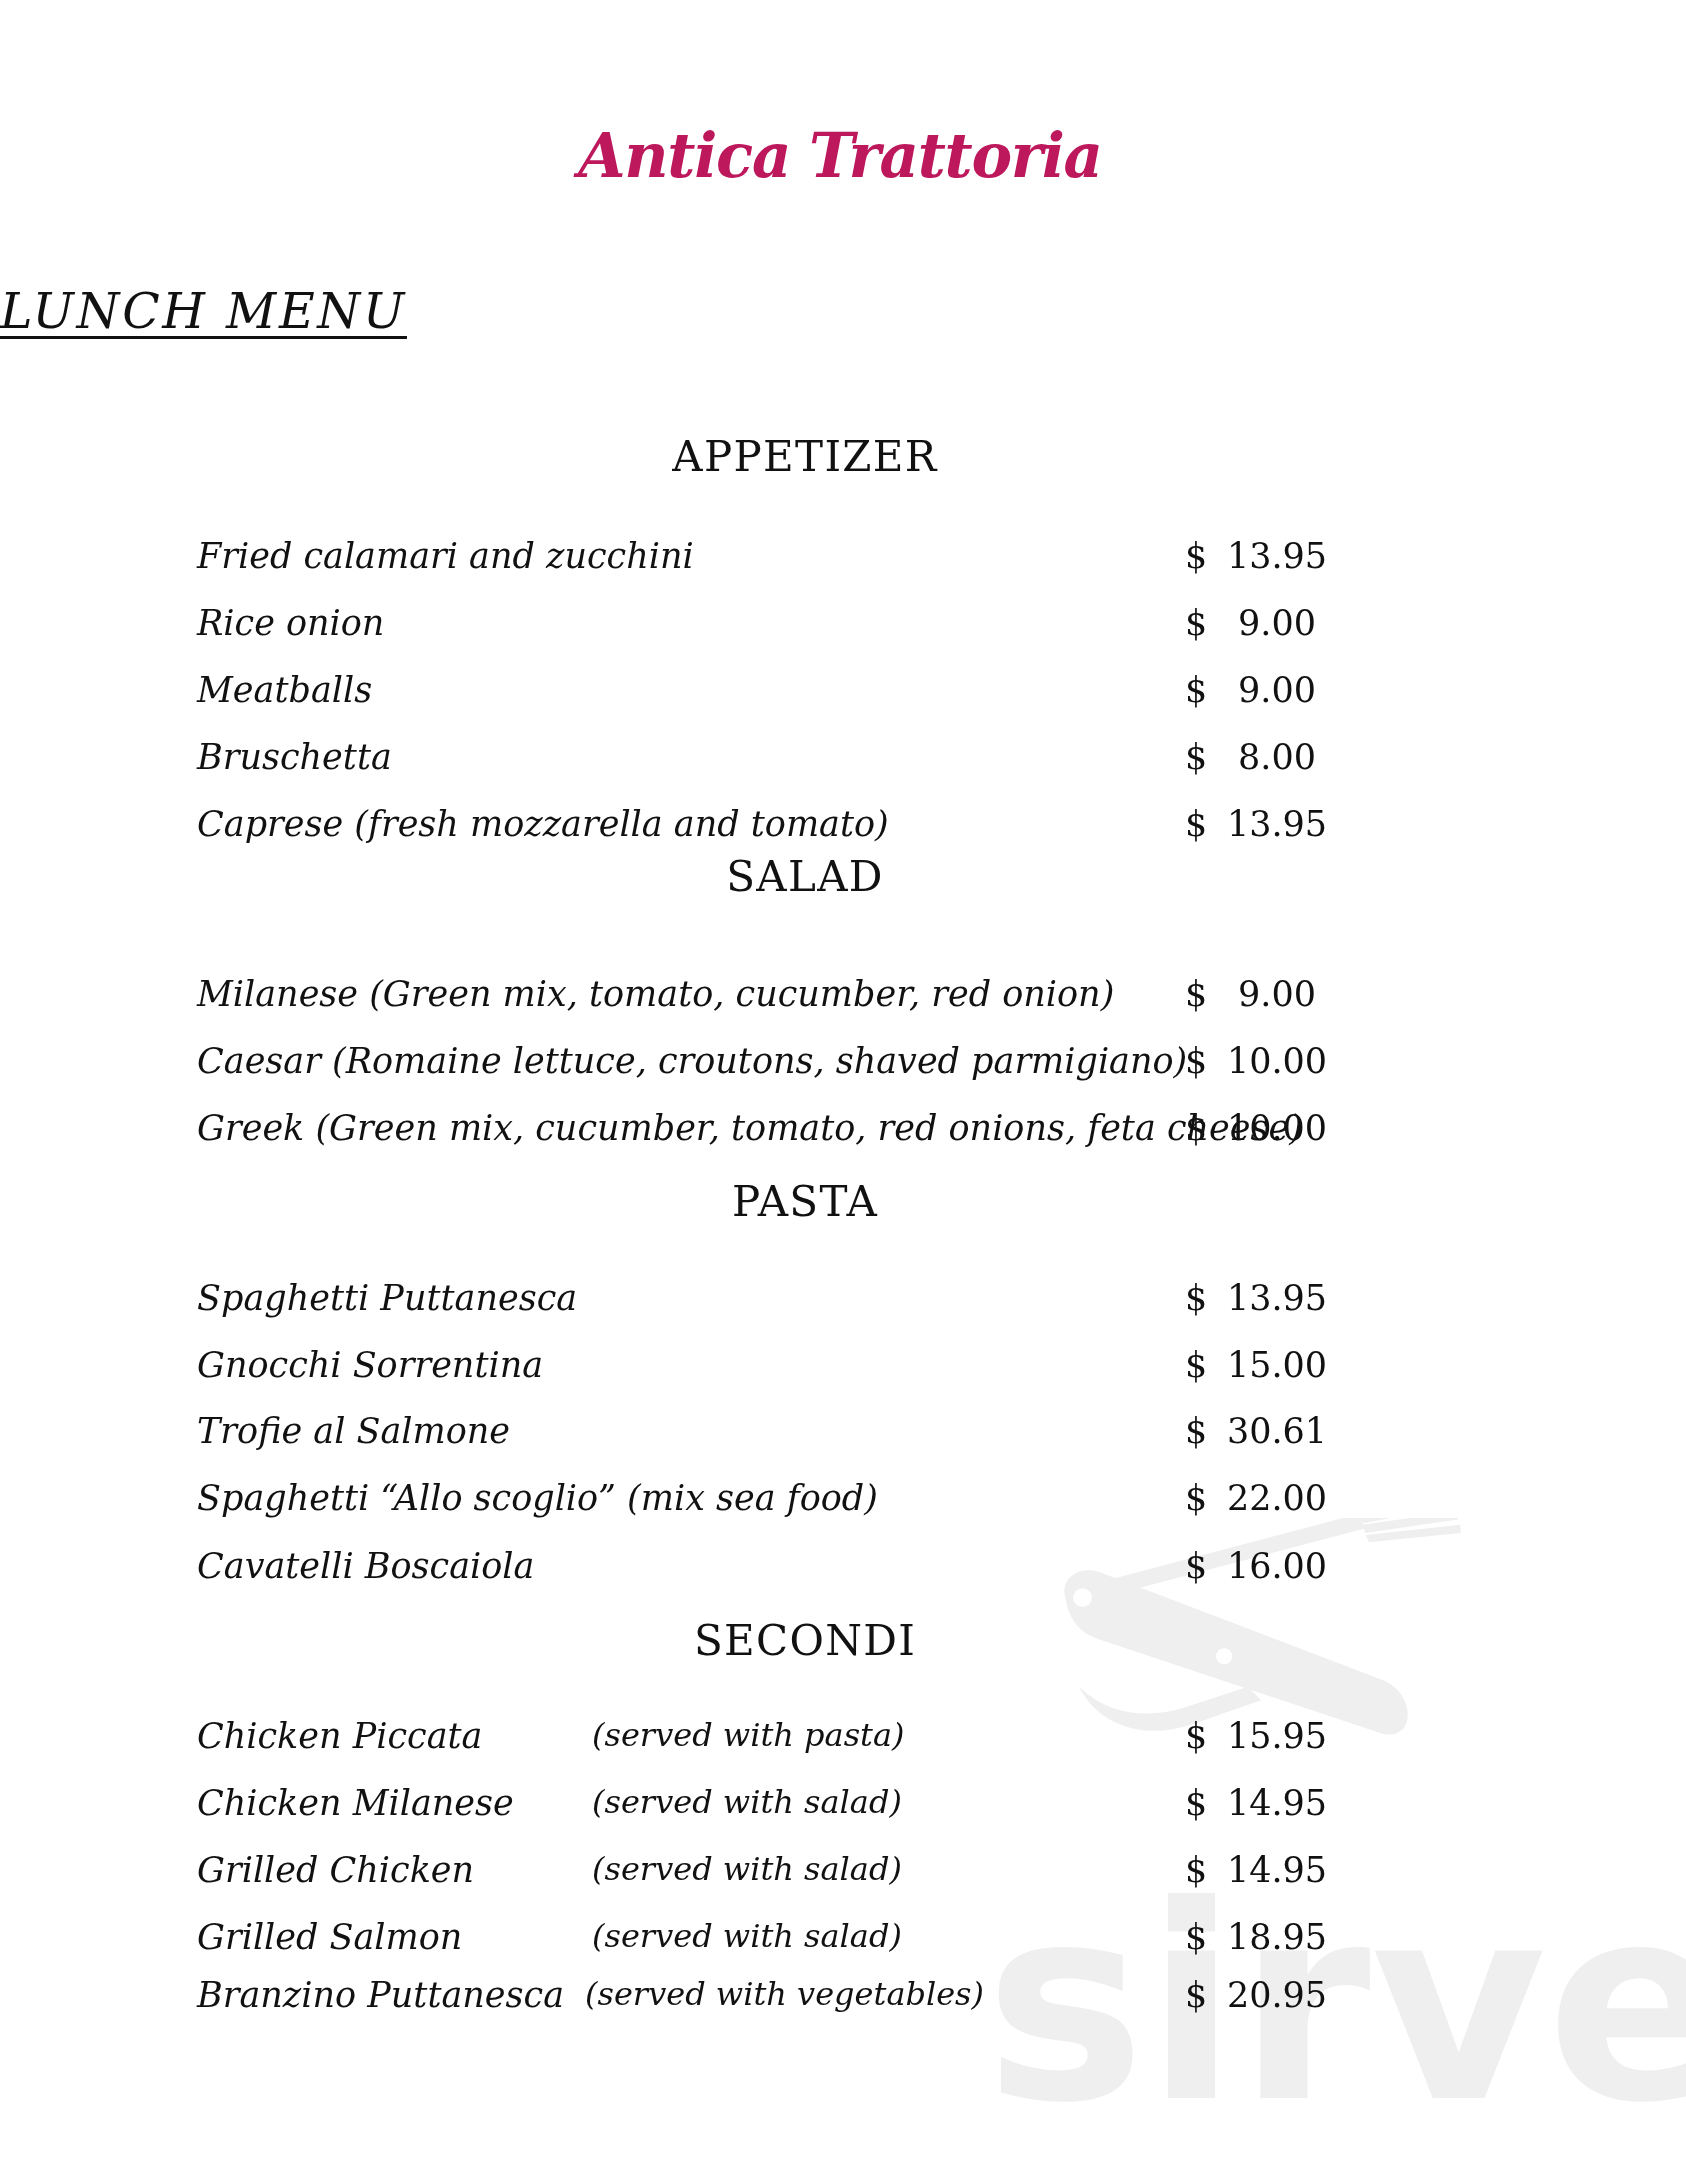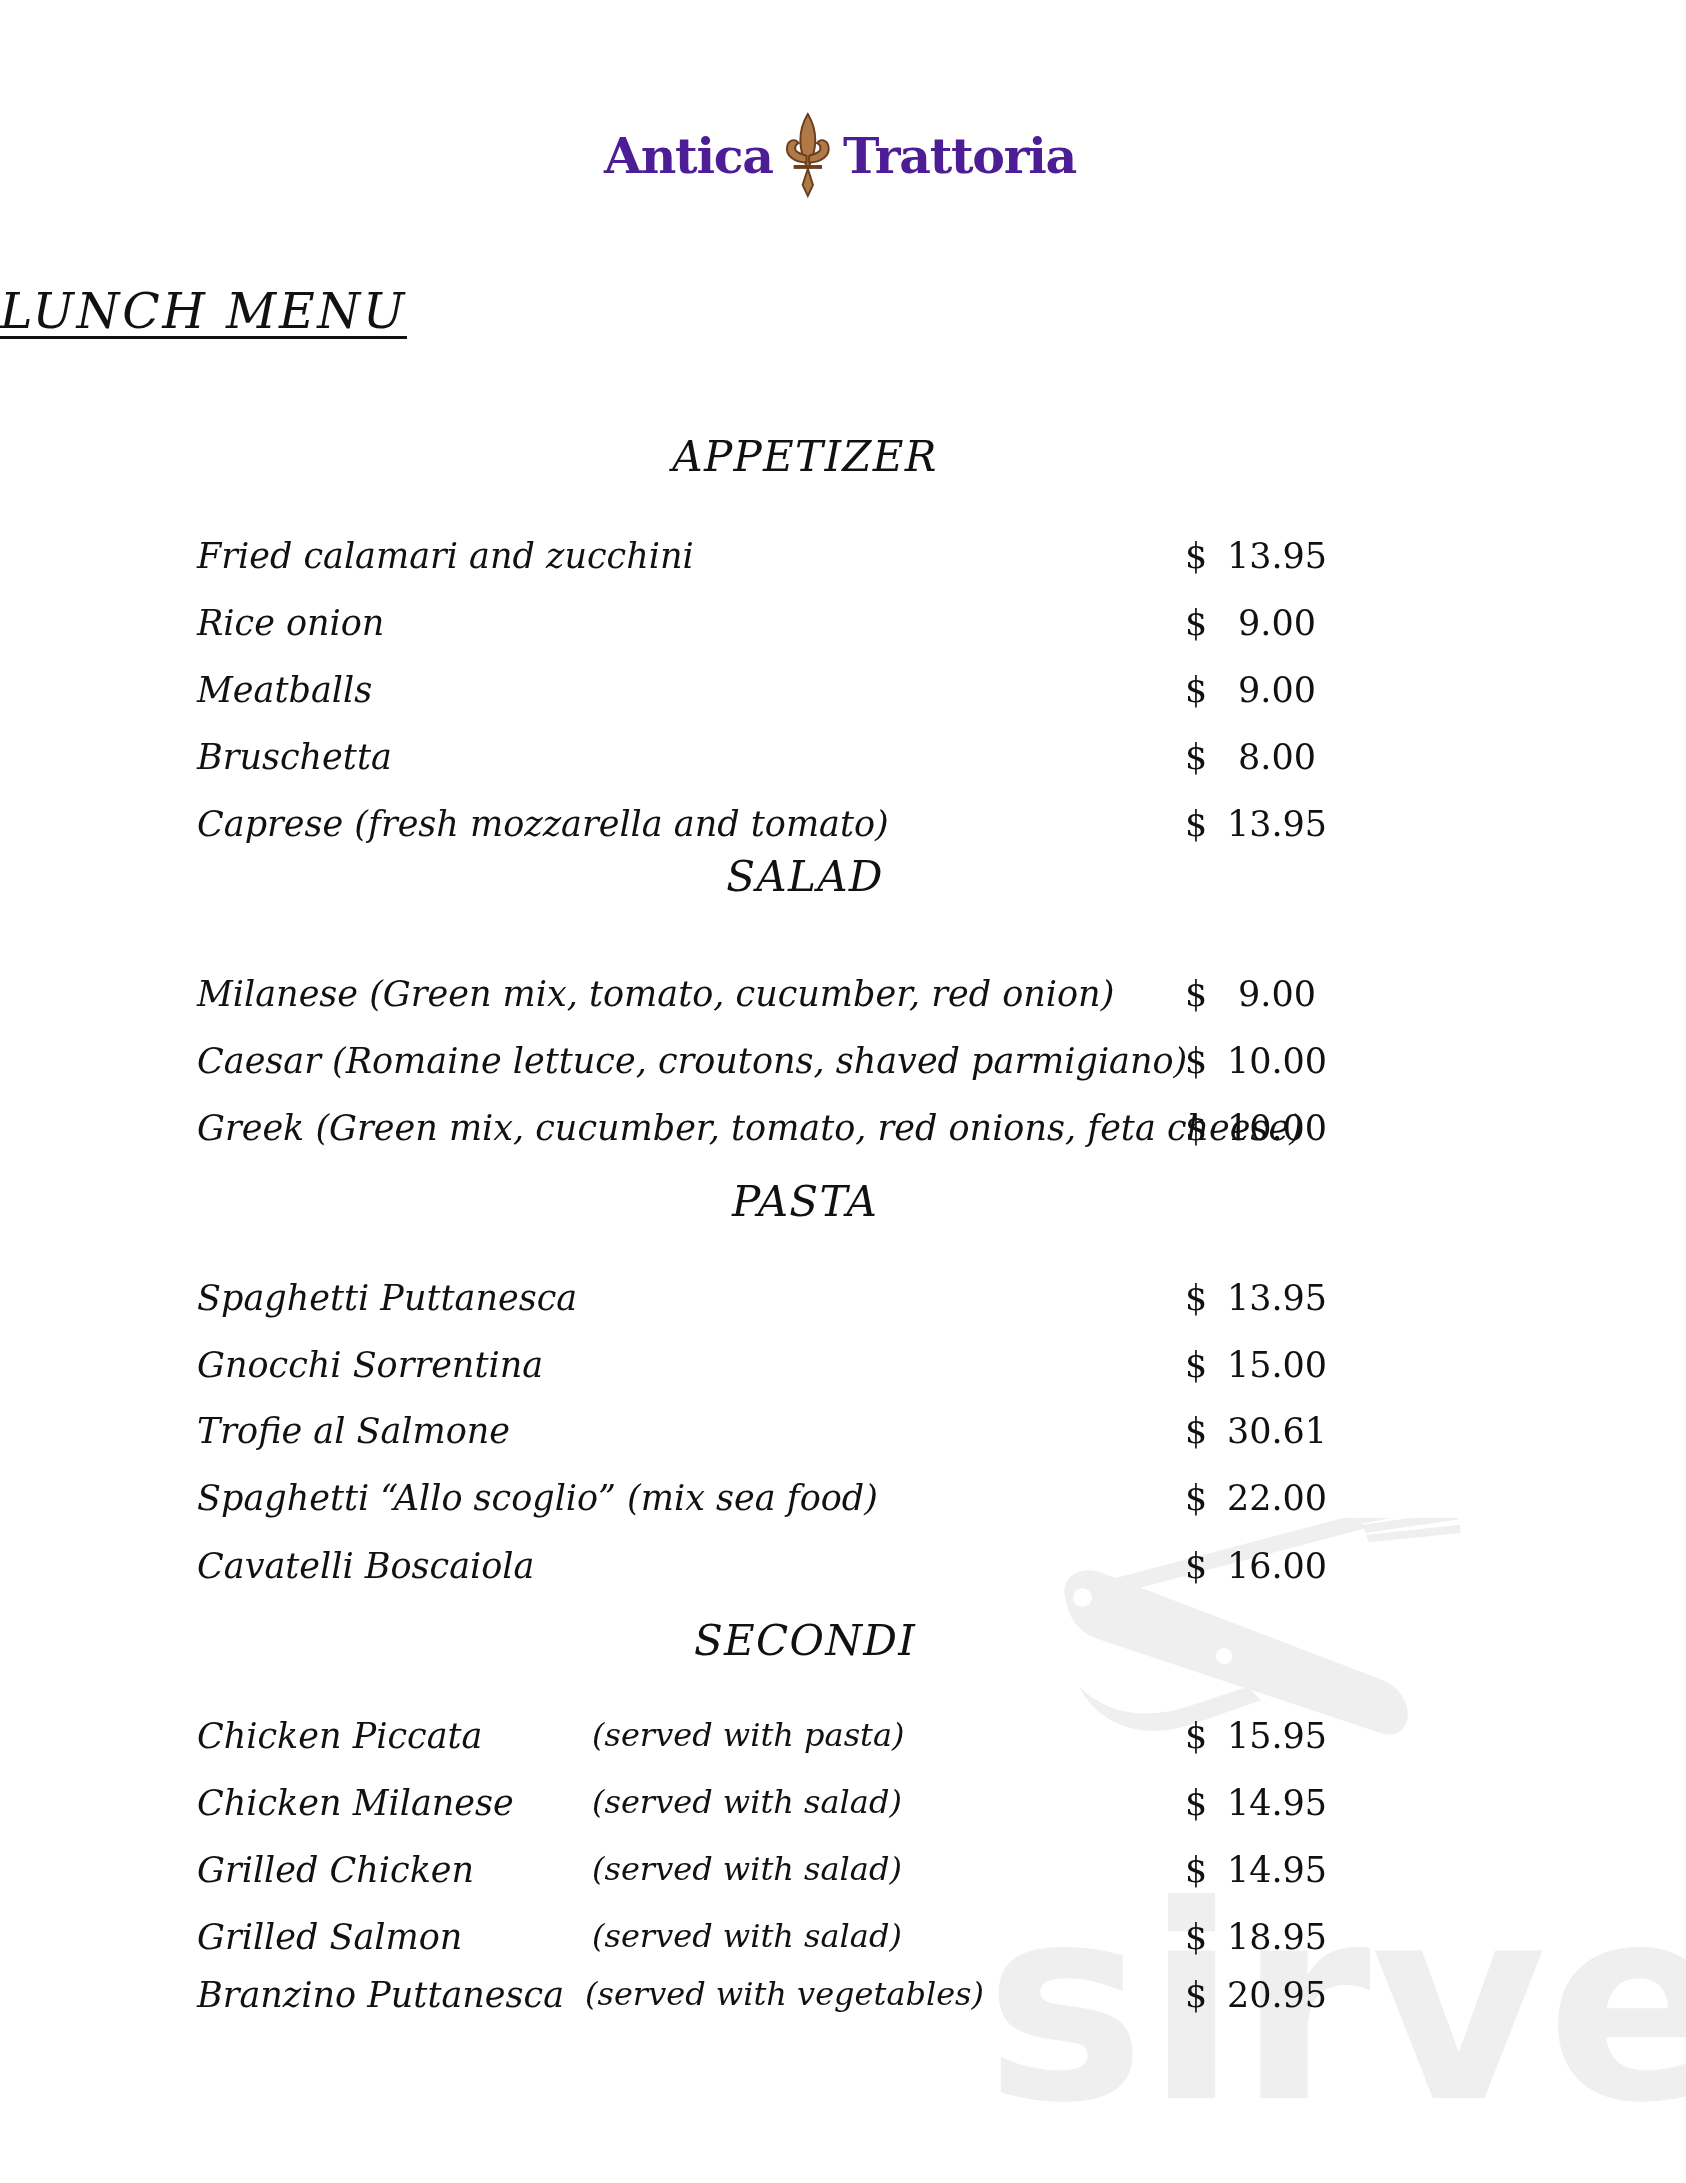--- a/index.html
+++ b/index.html
@@ -1,28 +1,28 @@
 <!DOCTYPE html>
 <html style="font-size:10.8px"><head>
 <meta charset="utf-8">
 <style>
   html, body { margin: 0; padding: 0; background: #ffffff; }
   body { width: 1687px; height: 2183px; position: relative; overflow: hidden;
          font-family: "DejaVu Serif", serif; color: #111; }
   .watermark { position: absolute; left: 978px; top: 1518px; width: 708px; height: 607px; z-index: 0; }
   .logo { position: absolute; left: 604px; top: 98px; width: 472px; height: 115px; z-index: 1;
           display: flex; align-items: center; justify-content: center; gap: 9.4px; }
-  .logo-word { font-family: "DejaVu Serif", serif; font-weight: bold;
-               font-size: 49px; color: #4c1d95; letter-spacing: -1.3px; }
+  .logo-word { font-family: "DejaVu Serif", serif; font-style: italic; font-weight: bold;
+               font-size: 61px; color: #be185d; letter-spacing: -1.3px; }
   .title { position: absolute; left: 0; width: 1473px; top: 283px; text-align: left; z-index: 1; }
   .title span { font-family: "DejaVu Serif", serif; font-style: italic; font-size: 49px;
                 letter-spacing: 2.7px; text-decoration: underline; text-decoration-thickness: 2.7px;
                 text-underline-offset: 8px; }
   .section-heading { position: absolute; left: 0; width: 1610px; text-align: center; z-index: 1;
-                     font-family: "DejaVu Serif", serif; font-size: 42px; letter-spacing: 1.3px; font-style: italic; }
+                     font-family: "DejaVu Serif", serif; font-size: 42px; letter-spacing: 1.3px; }
   .row { position: absolute; left: 197px; width: 1147px; height: 47px; z-index: 1; }
   .item-name { position: absolute; left: 0; top: 0; font-family: "DejaVu Serif", serif; font-style: italic;
                font-size: 35px; white-space: nowrap; }
   .item-note { position: absolute; left: 395px; top: 0; font-family: "DejaVu Serif", serif; font-style: italic;
                font-size: 32px; white-space: nowrap; }
   .dollar { position: absolute; left: 988px; top: 0; font-family: "DejaVu Serif", serif; font-size: 35px; }
   .price { position: absolute; left: 1026px; width: 108px; top: 0; text-align: center;
            font-family: "DejaVu Serif", serif; font-size: 35px; }
 </style>
 </head>

